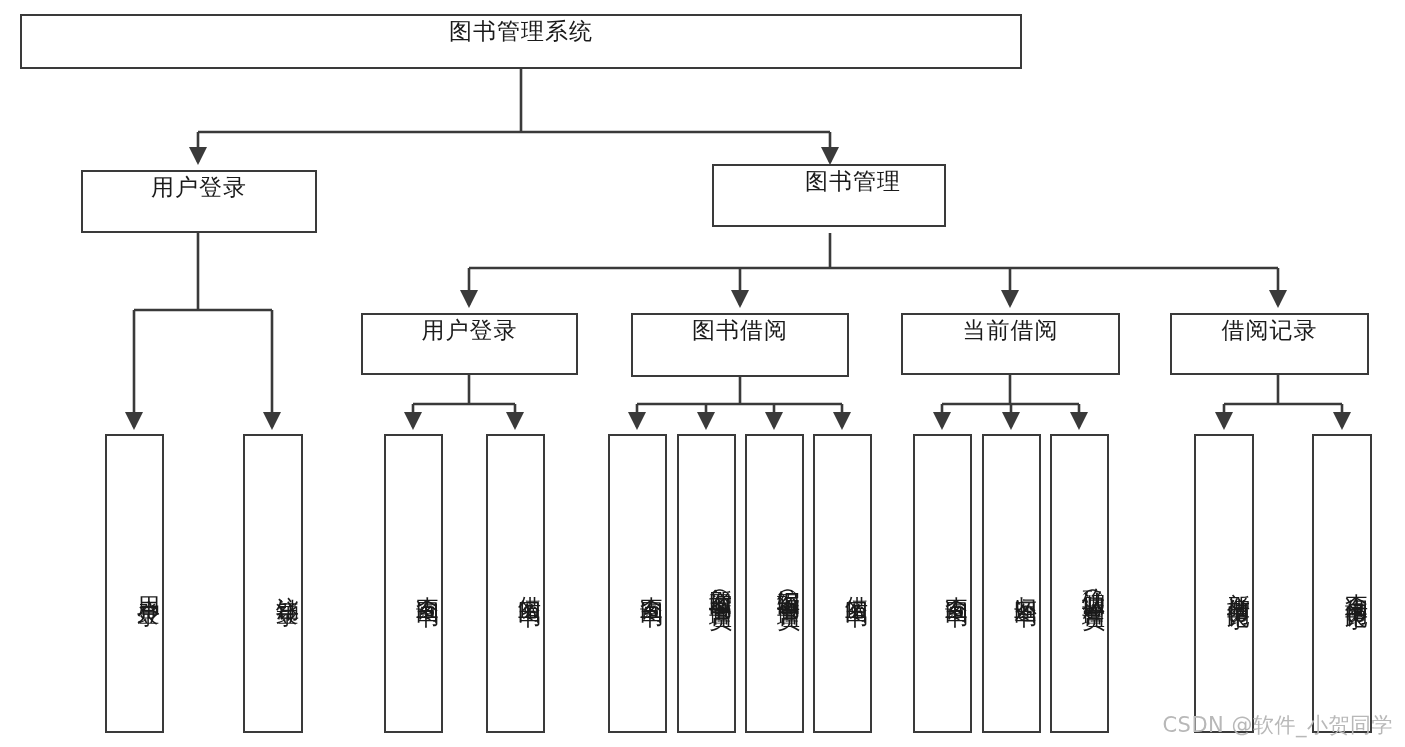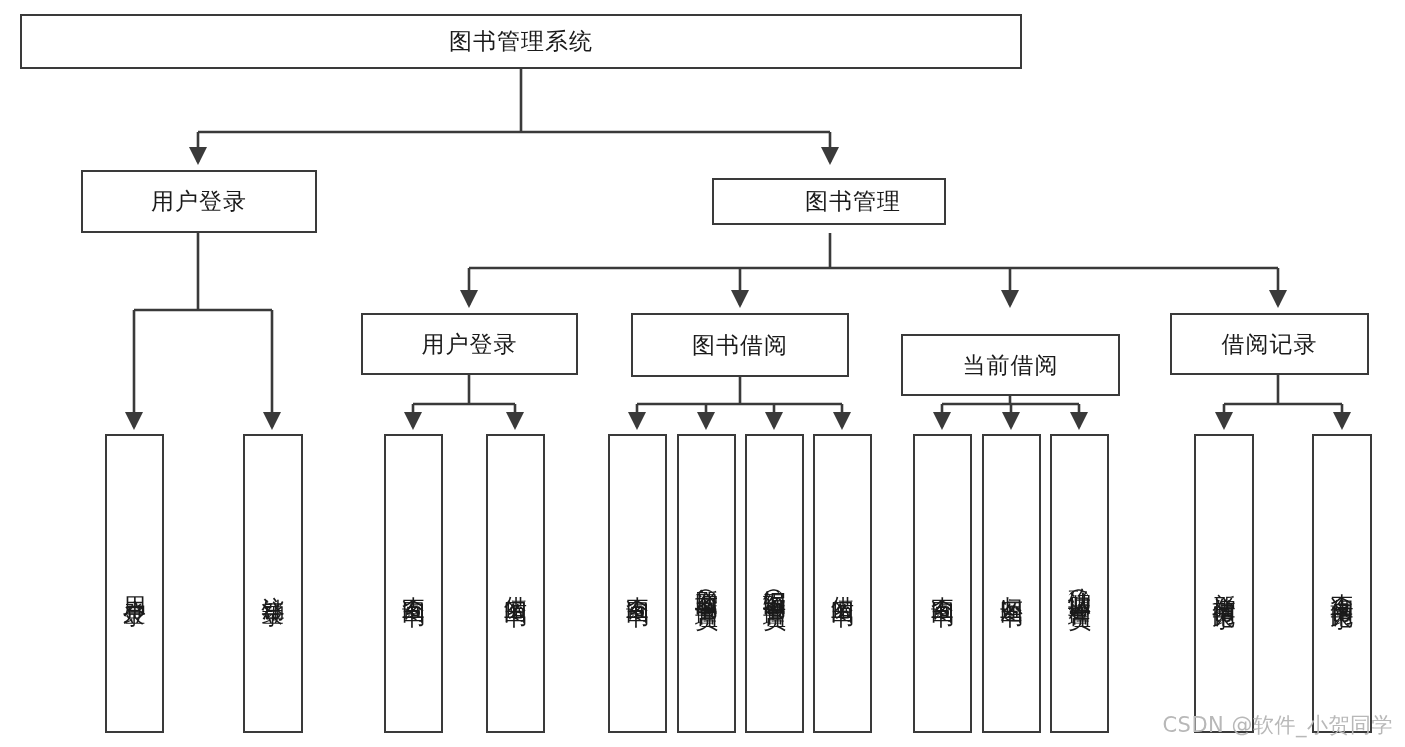--- a/index.html
+++ b/index.html
@@ -23,21 +23,20 @@
     top: 0;
     width: 1405px;
     height: 747px;
   }
   .node {
     position: absolute;
     box-sizing: border-box;
     border: 2.5px solid #3a3a3a;
     background: #ffffff;
     display: flex;
-    align-items: center;
     justify-content: center;
     color: #1a1a1a;
   }
   .node.horiz {
     font-size: 23px;
     letter-spacing: 1px;
   }
   .node.vert {
     writing-mode: vertical-rl;
     text-orientation: upright;
@@ -118,31 +117,31 @@
     </g>
   </svg>
 
   <div class="node horiz" style="left:20px; top:14px; width:1002px; height:55px;">
     <span>图书管理系统</span>
   </div>
 
   <div class="node horiz" style="left:81px; top:170px; width:236px; height:63px;">
     <span>用户登录</span>
   </div>
-  <div class="node horiz" style="left:712px; top:178px; width:234px; height:47px;padding-left:48px;">
+  <div class="node horiz" style="left:712px; top:164px; width:234px; height:63px;padding-left:48px;">
     <span>图书管理</span>
   </div>
 
   <div class="node horiz" style="left:361px; top:313px; width:217px; height:62px;">
     <span>用户登录</span>
   </div>
   <div class="node horiz" style="left:631px; top:313px; width:218px; height:64px;">
     <span>图书借阅</span>
   </div>
-  <div class="node horiz" style="left:901px; top:313px; width:219px; height:62px;margin-top:21px;">
+  <div class="node horiz" style="left:901px; top:313px; width:219px; height:62px;">
     <span>当前借阅</span>
   </div>
   <div class="node horiz" style="left:1170px; top:313px; width:199px; height:62px;">
     <span>借阅记录</span>
   </div>
 
   <div class="node vert" style="left:105px; top:434px; width:59px; height:299px;">
     <span class="vtext">用户登录</span>
   </div>
   <div class="node vert" style="left:243px; top:434px; width:60px; height:299px;">

